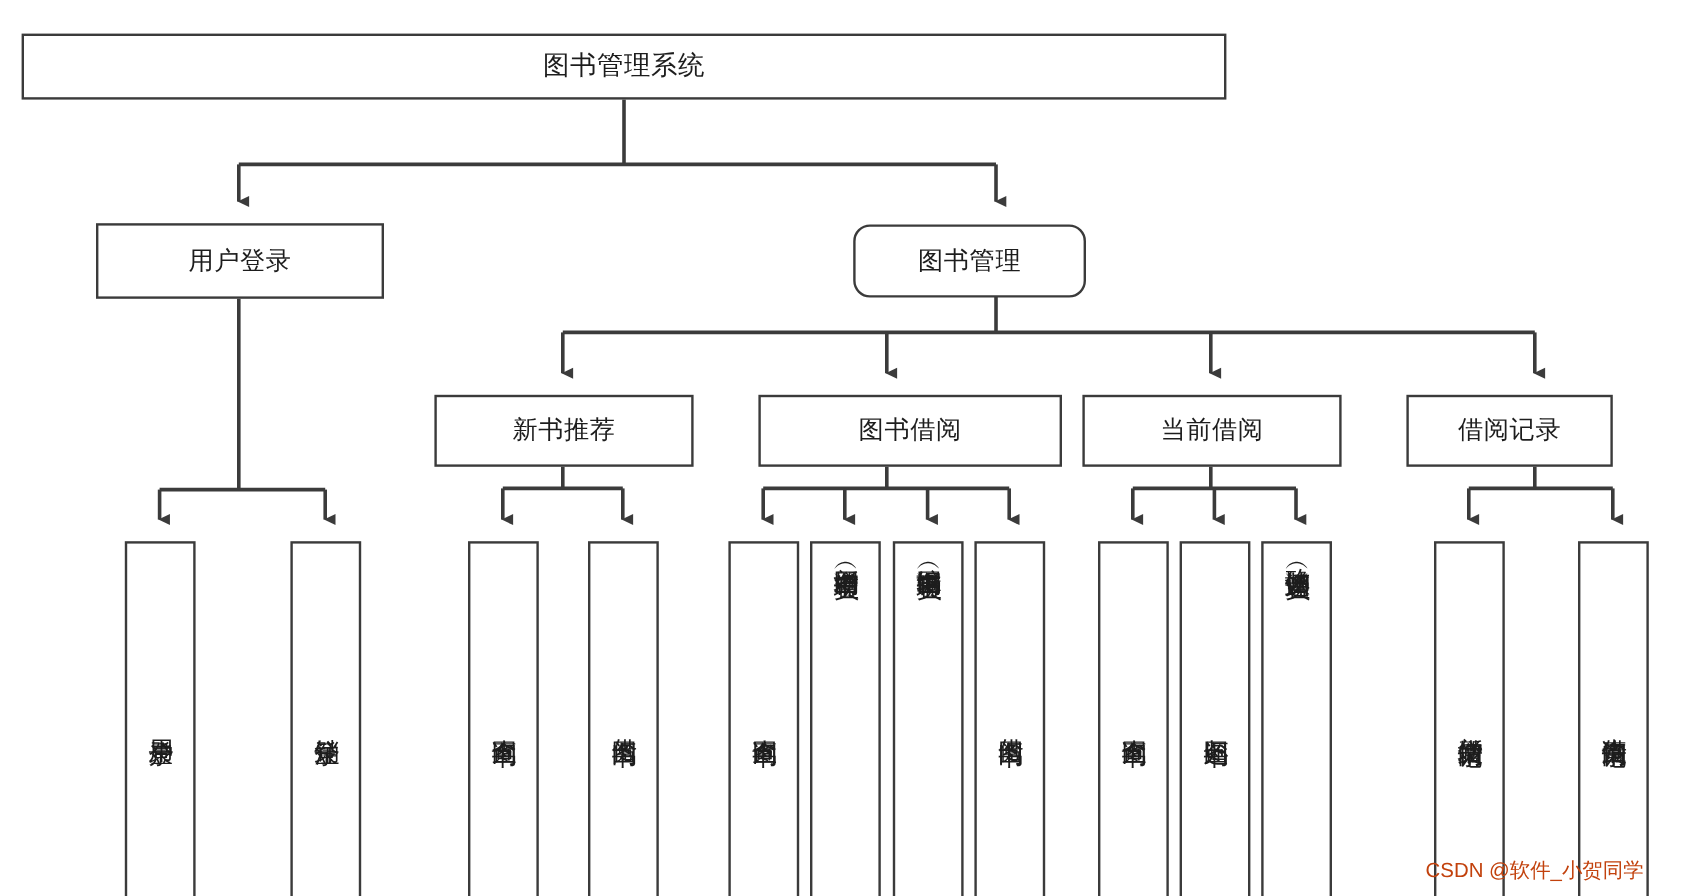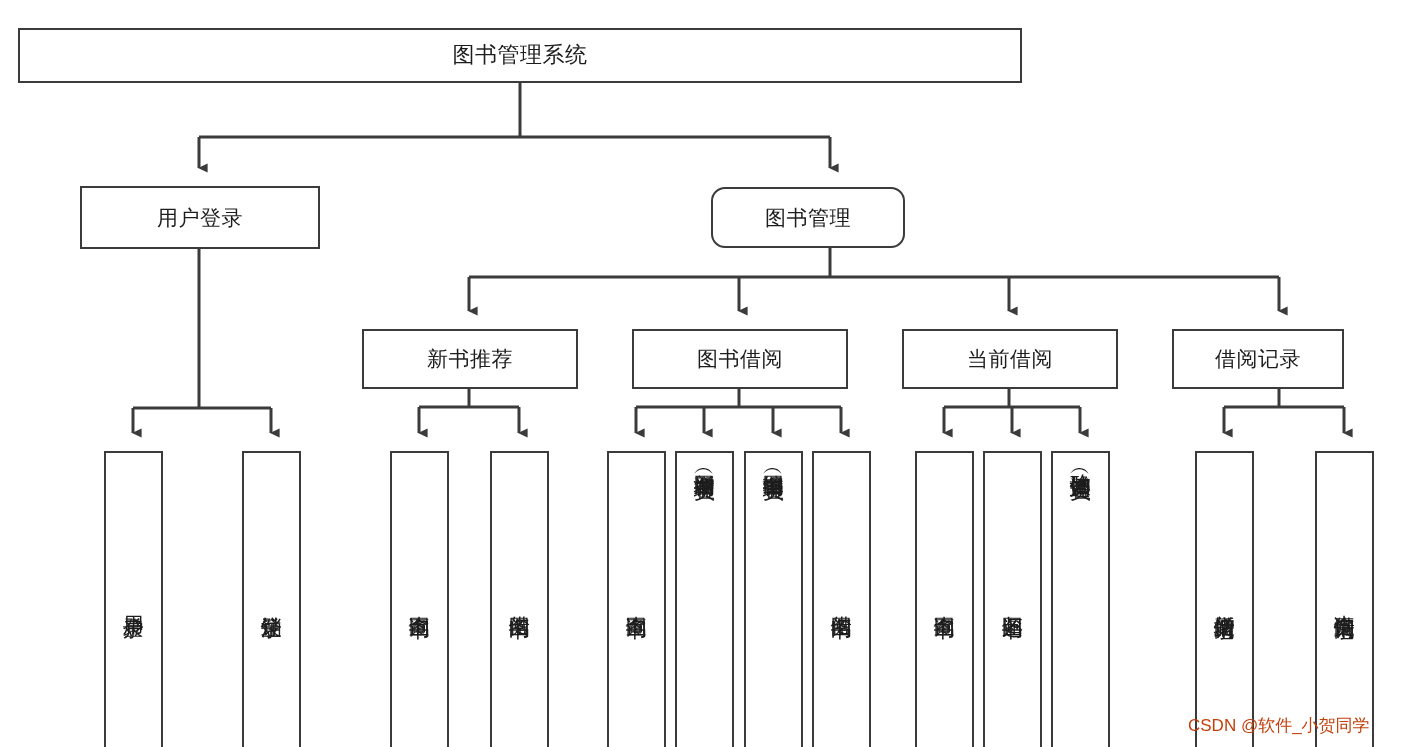--- a/index.html
+++ b/index.html
@@ -123,21 +123,21 @@
       <path d="M1344,407 L1344,433" marker-end="url(#arrow)"></path>
     </g>
   </svg>
 
   <div class="node horiz root" style="left:18px; top:12px; width:1004px; height:55px;">图书管理系统</div>
 
   <div class="node horiz" style="left:80px; top:170px; width:240px; height:63px;">用户登录</div>
   <div class="node horiz" style="left:711px; top:171px; width:194px; height:61px;border-radius:14px;">图书管理</div>
 
   <div class="node horiz" style="left:362px; top:313px; width:216px; height:60px;">新书推荐</div>
-  <div class="node horiz" style="left:632px; top:313px; width:216px; height:60px;">图书借阅</div>
+  <div class="node horiz" style="left:632px; top:313px; width:253px; height:60px;">图书借阅</div>
   <div class="node horiz" style="left:902px; top:313px; width:216px; height:60px;">当前借阅</div>
   <div class="node horiz" style="left:1172px; top:313px; width:172px; height:60px;">借阅记录</div>
 
   <div class="node vert" style="left:104px; top:435px; width:59px; height:300px;">用户登录</div>
   <div class="node vert" style="left:242px; top:435px; width:59px; height:300px;">注销登录</div>
 
   <div class="node vert" style="left:390px; top:435px; width:59px; height:300px;">查询图书</div>
   <div class="node vert" style="left:490px; top:435px; width:59px; height:300px;">借阅图书</div>
 
   <div class="node vert" style="left:607px; top:435px; width:59px; height:300px;">查询图书</div>

